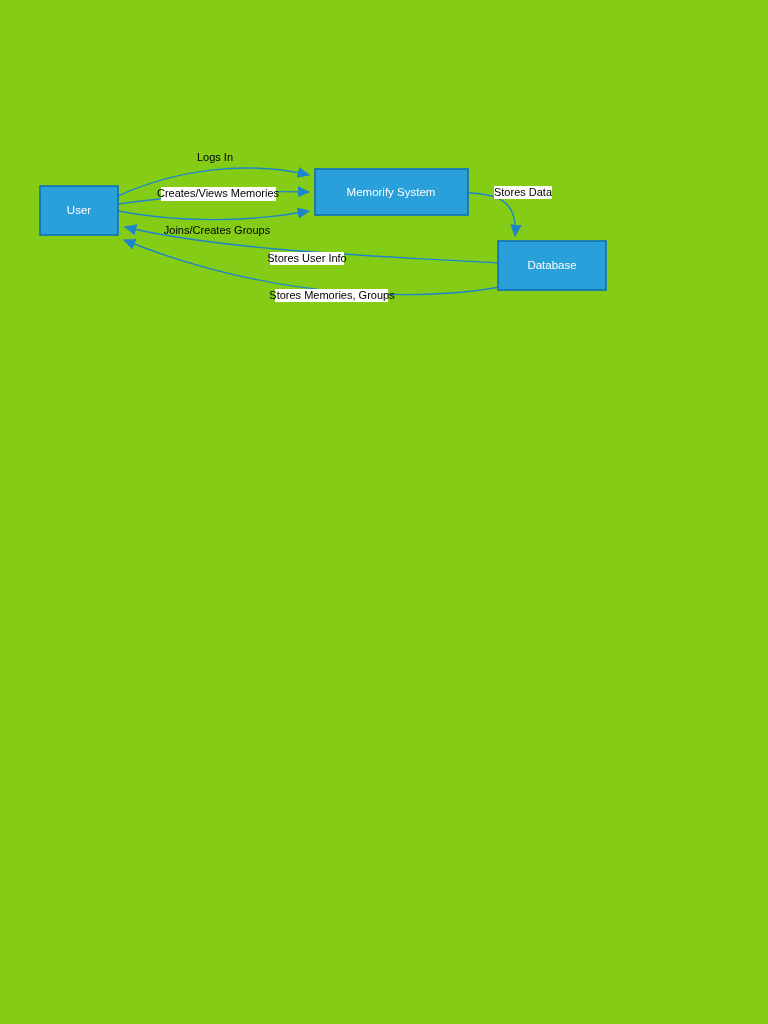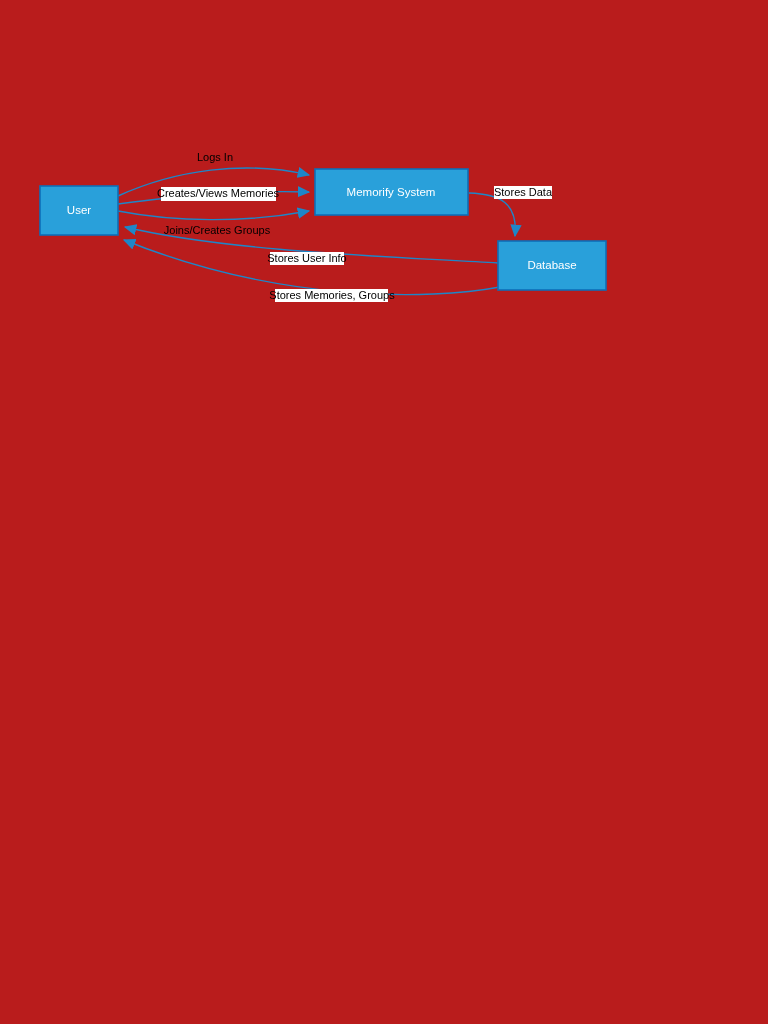--- a/index.html
+++ b/index.html
@@ -8,21 +8,21 @@
     background: #ffffff;
     width: 768px;
     height: 1024px;
     font-family: "Liberation Sans", sans-serif;
     overflow: hidden;
   }
   .canvas {
     position: relative;
     width: 768px;
     height: 1024px;
-    background: #b91c1c;
+    background: #84cc16;
   }
   svg { display: block; }
   .node-rect {
     stroke-width: 1.6;
   }
   .node-label {
     font-family: "Liberation Sans", sans-serif;
     font-size: 11.5px;
     text-anchor: middle;
     dominant-baseline: middle;

